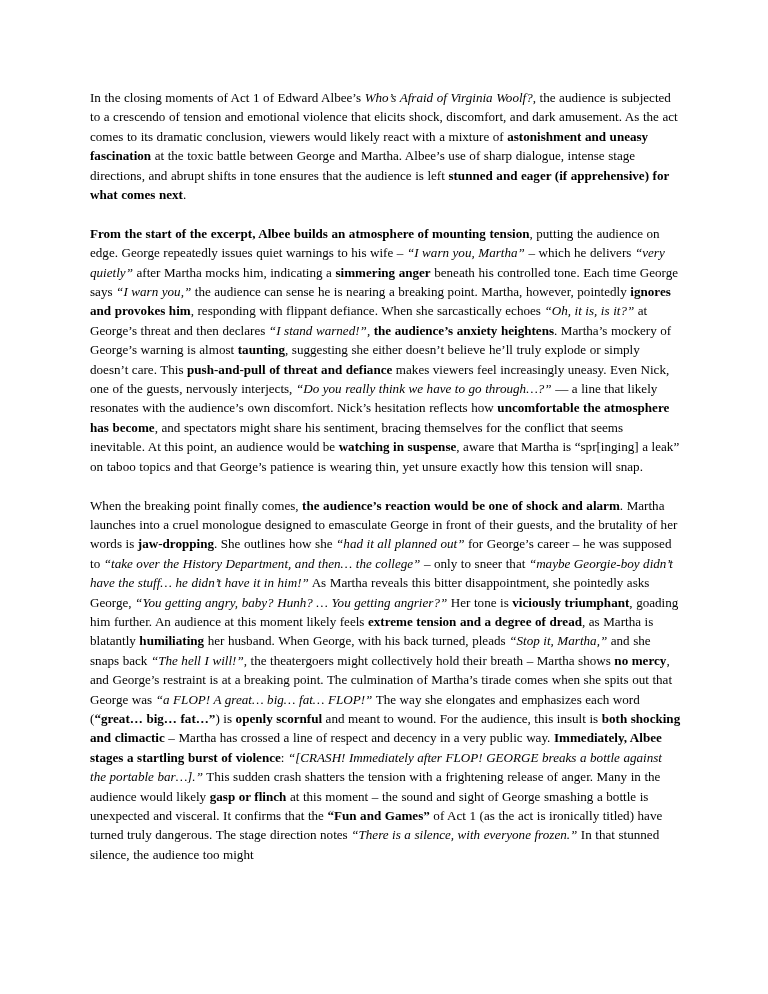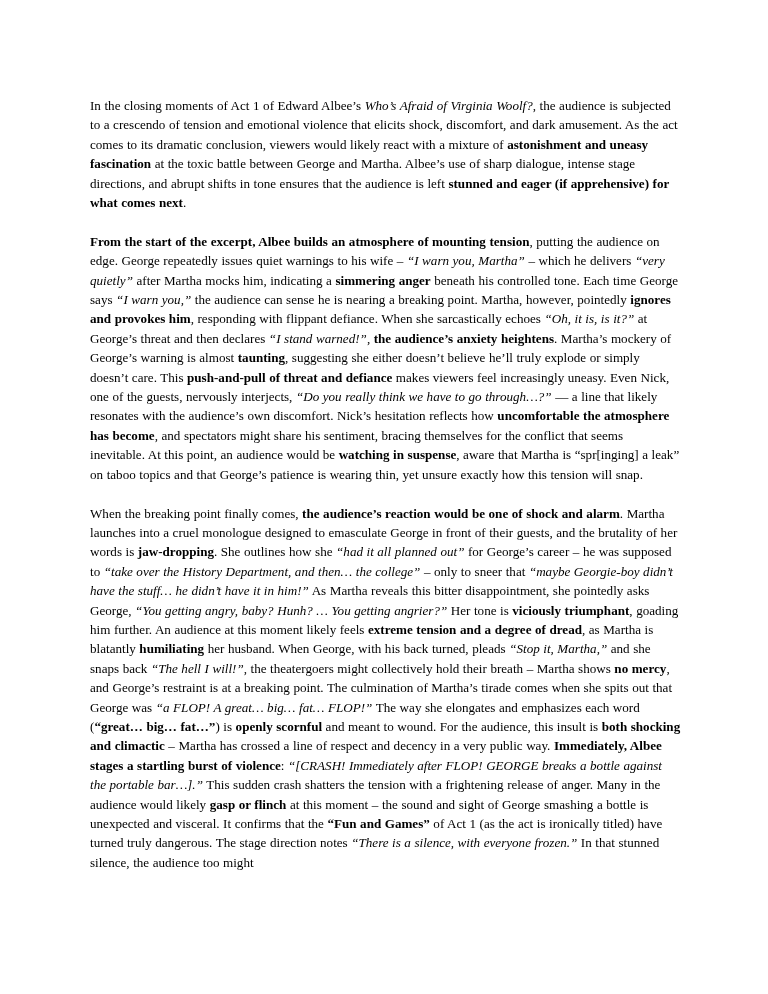--- a/index.html
+++ b/index.html
@@ -23,21 +23,20 @@
     top: 0;
     width: 768px;
     height: 994px;
     background: #ffffff;
   }
   #text-column {
     position: absolute;
     left: 90px;
     top: 88px;
     width: 591px;
-    margin-top: 8px;
   }
   p.para {
     margin: 0 0 19.4px 0;
     font-size: 13.1px;
     line-height: 19.4px;
     text-align: left;
     text-rendering: optimizeLegibility;
     word-spacing: 0.02em;
     hyphens: none;
   }

